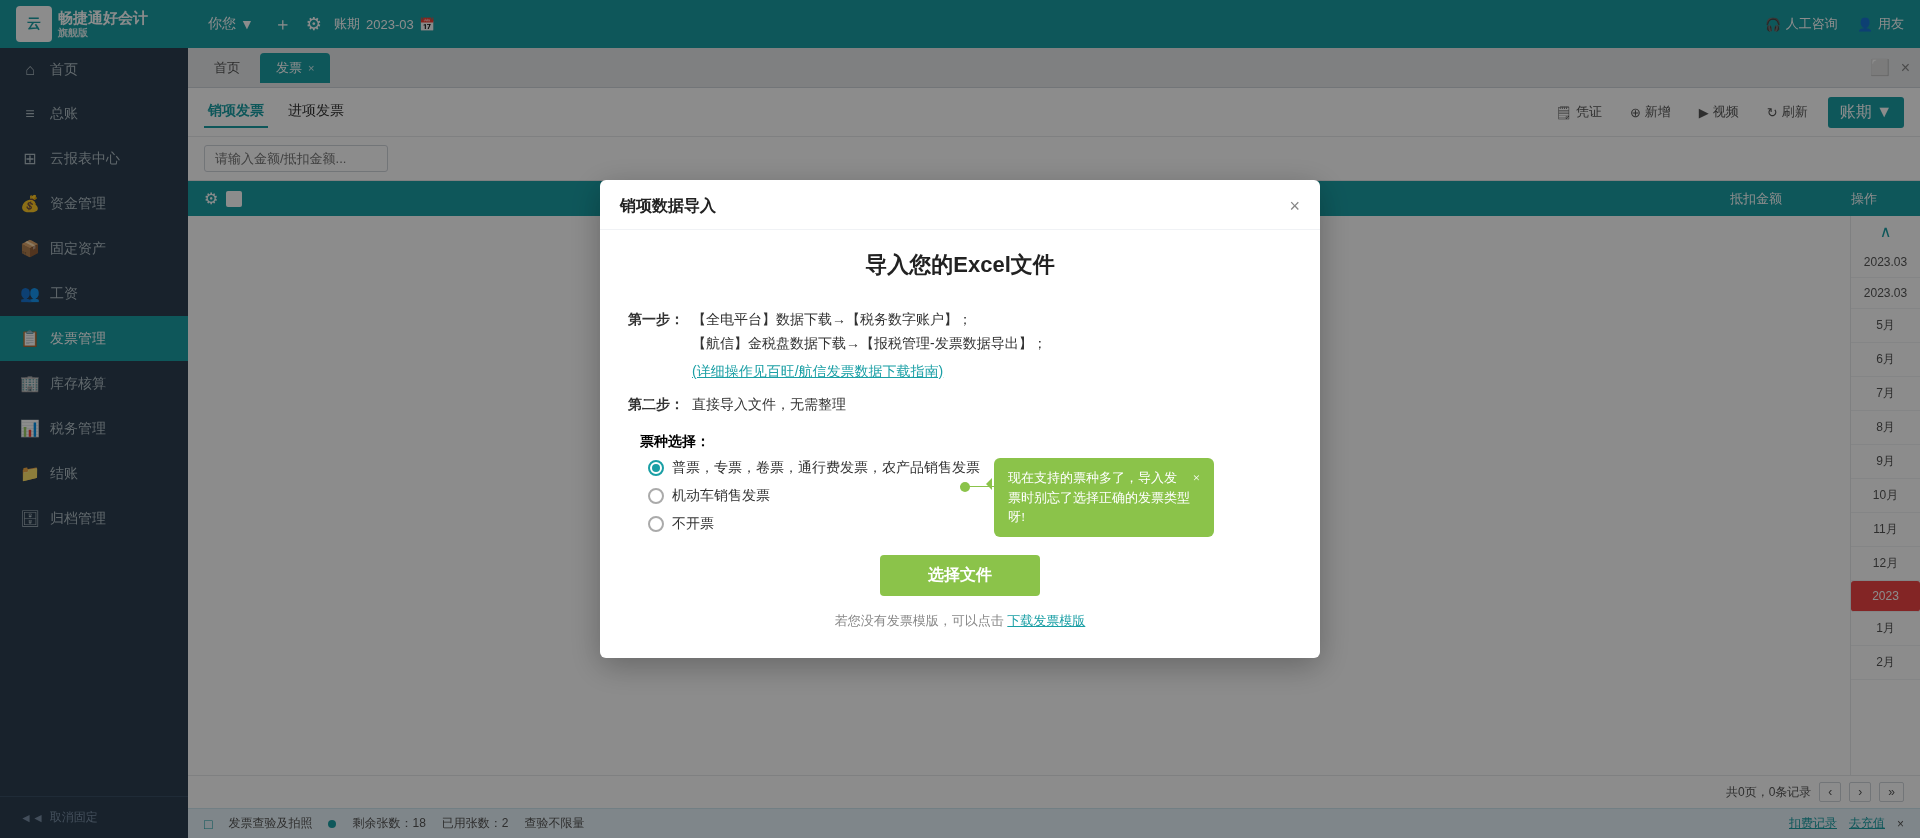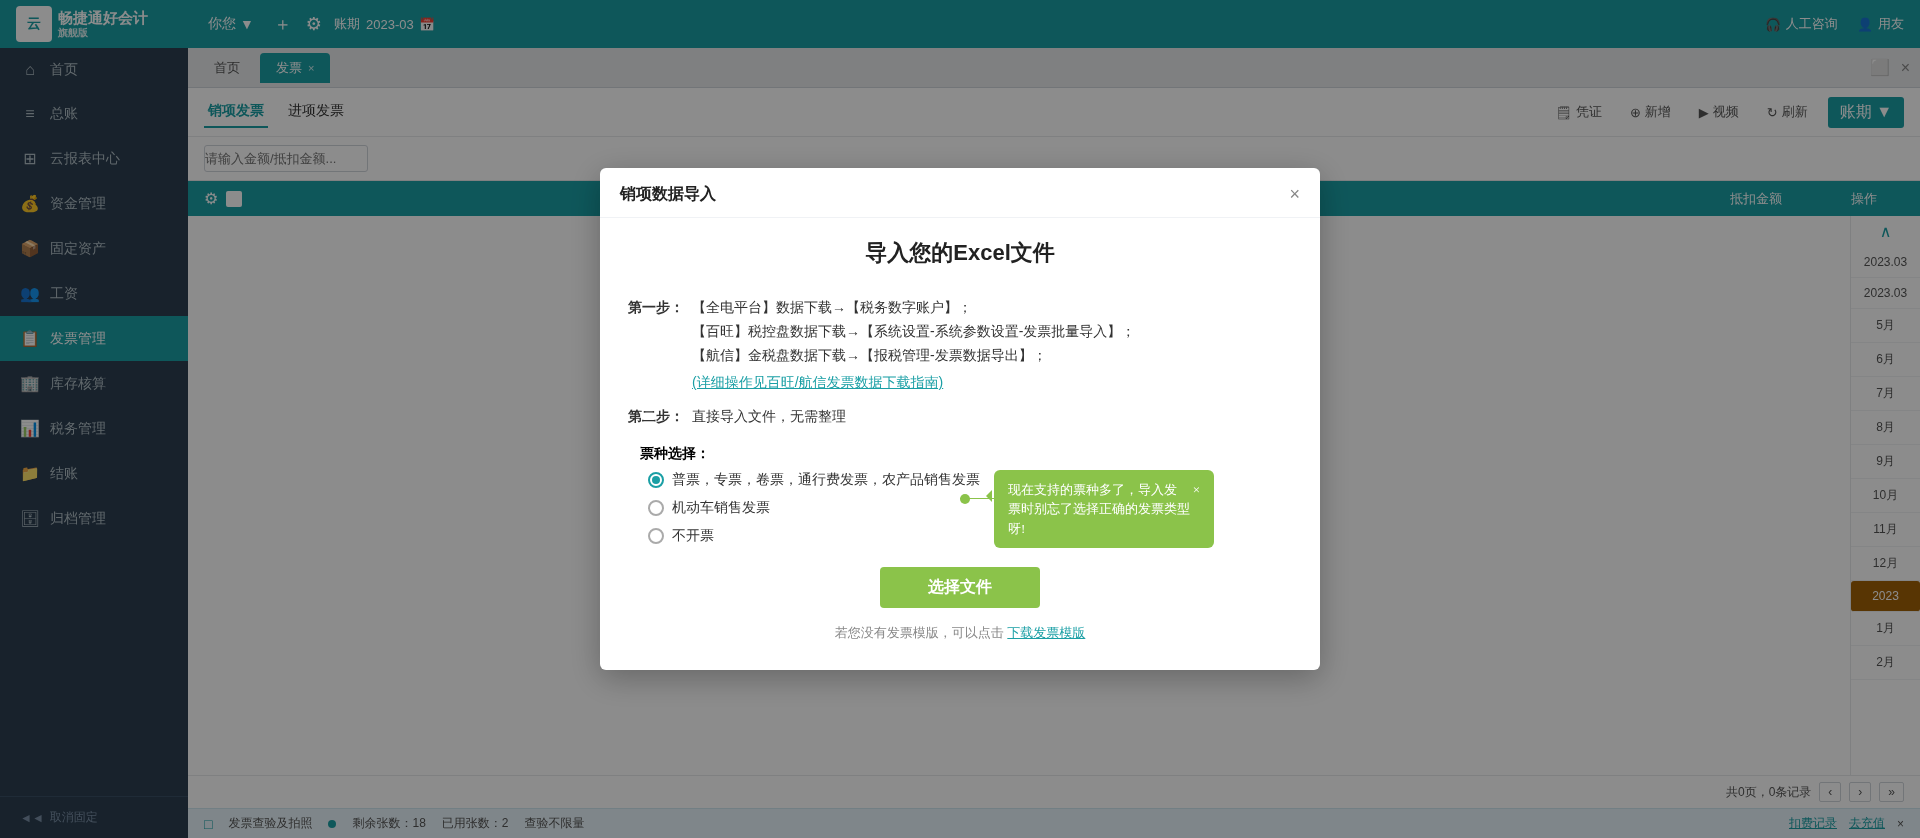--- a/index.html
+++ b/index.html
@@ -179,24 +179,24 @@
       background: white;
       padding: 8px 16px;
       display: flex;
       align-items: center;
       gap: 8px;
       border-bottom: 1px solid #e8eaec;
     }
     .filter-input {
       border: 1px solid #d0d5db;
       border-radius: 3px;
-      padding: 5px 0;
+      padding: 5px 10px;
       font-size: 13px;
       color: #999;
-      width: 164px;
+      width: 184px;
     }
 
     
     .table-header {
       background: #1a9fa5;
       display: flex;
       align-items: center;
       padding: 8px 16px;
       gap: 8px;
     }
@@ -216,21 +216,21 @@
       flex-direction: column;
     }
     .month-item {
       padding: 8px 6px;
       text-align: center;
       font-size: 12px;
       color: #555;
       cursor: pointer;
       border-bottom: 1px solid #f0f2f5;
     }
-    .month-item.active { background: #a16207; color: white; border-radius: 3px; }
+    .month-item.active { background: #ef4444; color: white; border-radius: 3px; }
     .month-up { text-align: center; padding: 6px; color: #1a9fa5; font-size: 16px; cursor: pointer; }
 
     
     .status-bar {
       background: #e8f4fb;
       padding: 6px 16px;
       display: flex;
       align-items: center;
       gap: 16px;
       border-top: 1px solid #d0e8f0;
@@ -579,21 +579,20 @@
       <span class="modal-title">销项数据导入</span>
       <span class="modal-close">×</span>
     </div>
     <div class="modal-body">
       <div class="modal-import-title">导入您的Excel文件</div>
 
       <div class="step-row">
         <span class="step-label">第一步：</span>
         <div class="step-content">
           <div>【全电平台】数据下载→【税务数字账户】；</div>
-          <div>【百旺】税控盘数据下载→【系统设置-系统参数设置-发票批量导入】；</div>
           <div>【航信】金税盘数据下载→【报税管理-发票数据导出】；</div>
           <div style="margin-top:4px;">
             <span class="step-link">(详细操作见百旺/航信发票数据下载指南)</span>
           </div>
         </div>
       </div>
 
       <div class="step-row" style="margin-top:10px;">
         <span class="step-label">第二步：</span>
         <span class="step-content">直接导入文件，无需整理</span>

